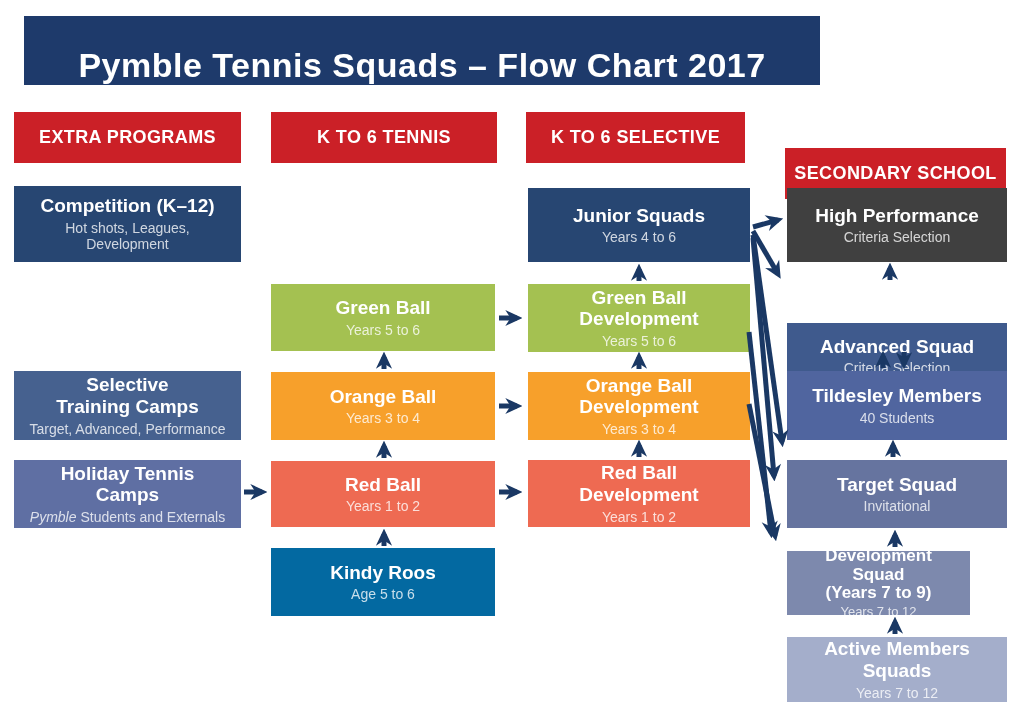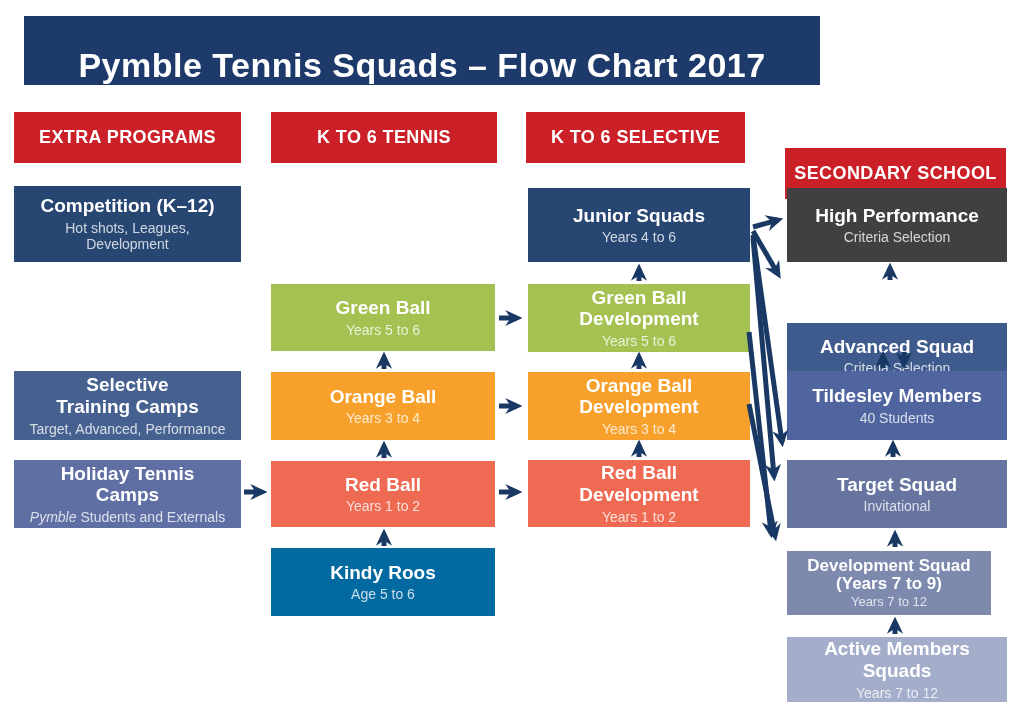--- a/index.html
+++ b/index.html
@@ -116,21 +116,21 @@
     <div class="s">Criteria Selection</div>
   </div>
   <div class="box" style="left: 787px; top: 371px; width: 220px; height: 69px; background-color: rgb(80, 101, 159);">
     <div class="t">Tildesley Members</div>
     <div class="s">40 Students</div>
   </div>
   <div class="box" style="left: 787px; top: 460px; width: 220px; height: 68px; background-color: rgb(102, 116, 159);">
     <div class="t">Target Squad</div>
     <div class="s">Invitational</div>
   </div>
-  <div class="box compact" style="left: 787px; top: 551px; width: 204px; height: 64px; background-color: rgb(125, 137, 173);">
+  <div class="box compact" style="left: 787px; top: 551px; width: 183px; height: 64px; background-color: rgb(125, 137, 173);">
     <div class="t">Development Squad
 (Years 7 to 9)</div>
     <div class="s">Years 7 to 12</div>
   </div>
   <div class="box" style="left: 787px; top: 637px; width: 220px; height: 65px; background-color: rgb(164, 174, 203);">
     <div class="t">Active Members Squads</div>
     <div class="s">Years 7 to 12</div>
   </div>
 
   <svg class="arrows" viewBox="0 0 1024 724" style="color: rgb(26, 56, 100);">

